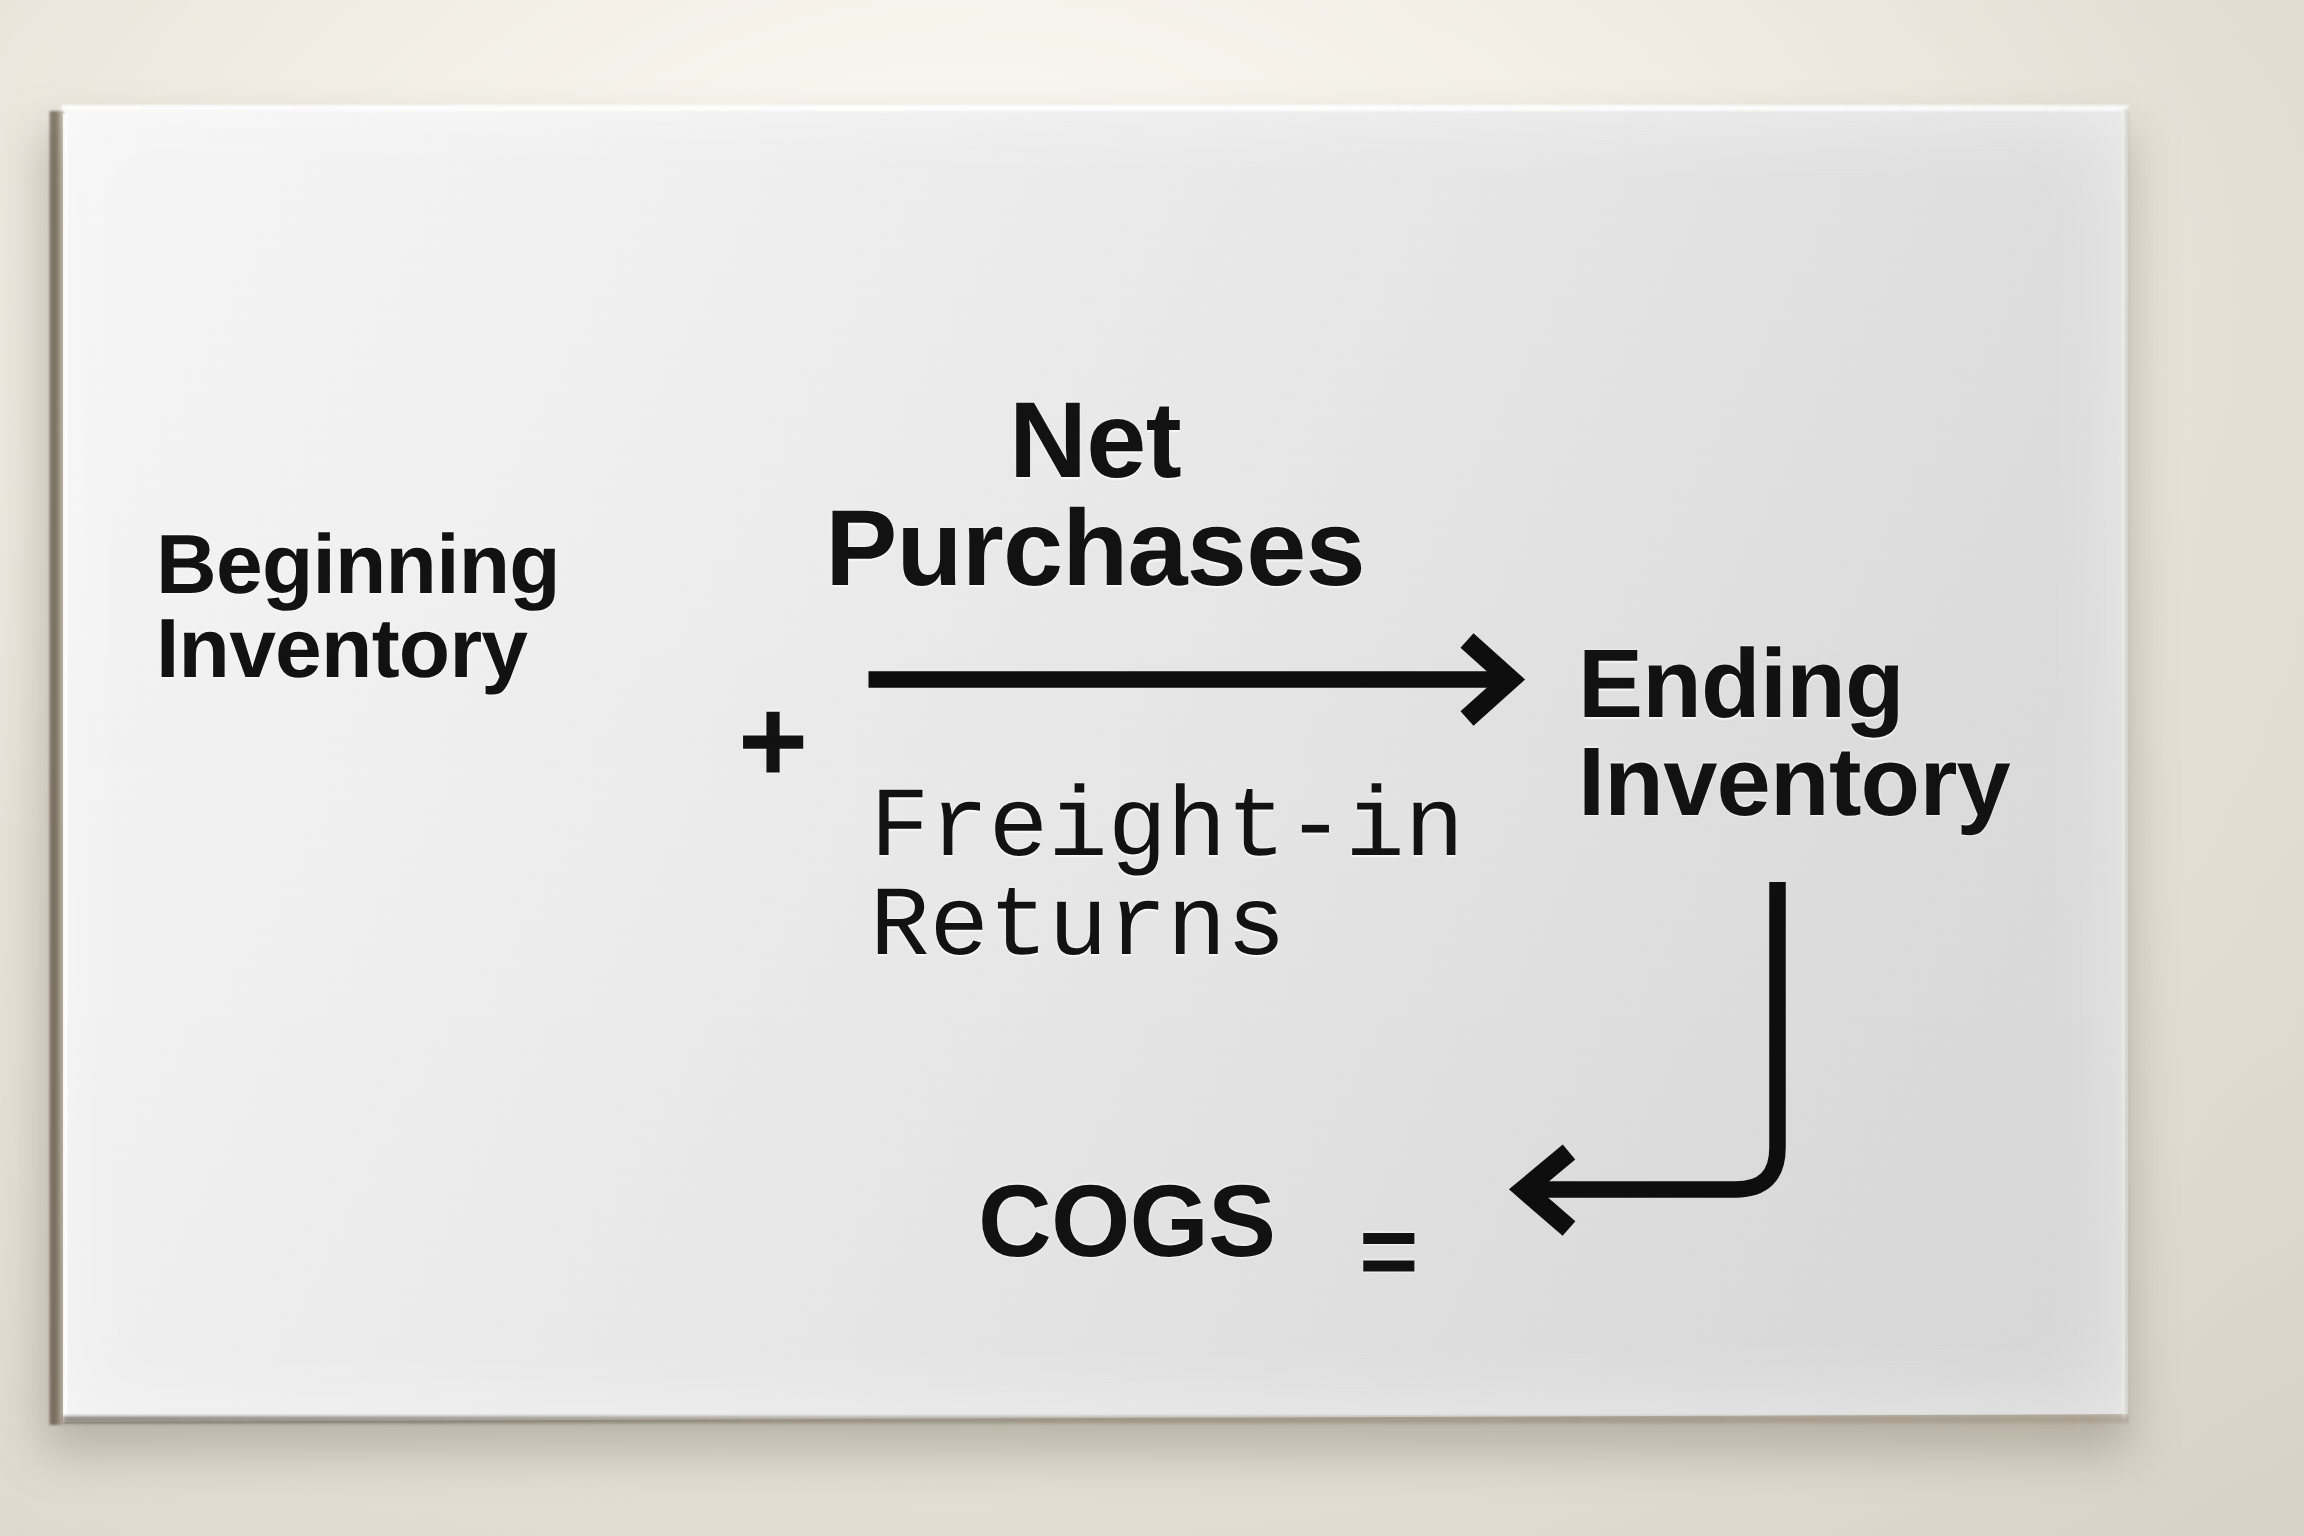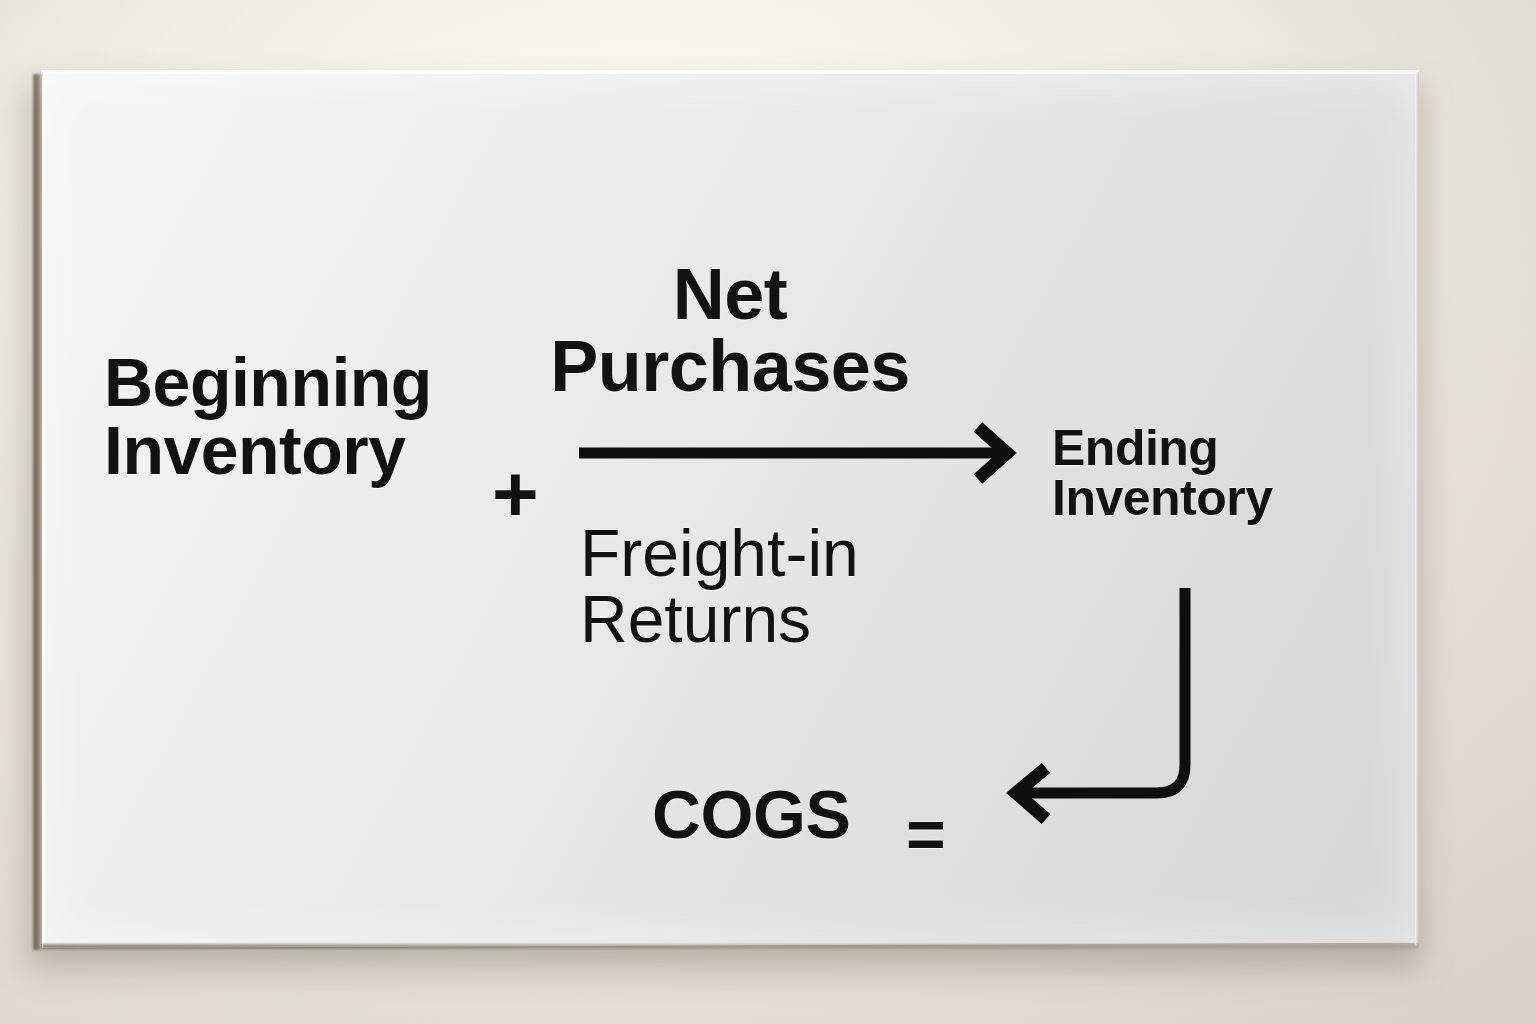--- a/index.html
+++ b/index.html
@@ -118,44 +118,45 @@
     margin-top: 48px;
   }
   .light {
     font-weight: 400;
     letter-spacing: 0px;
   }
 
   #term-beginning-inventory {
     left: 104px;
     top: 300px;
-    font-size: 68px;
+    font-size: 56px;
   }
   #term-net-purchases {
     left: 540px;
     top: 210px;
     font-size: 72px;
     text-align: center;
     width: 380px;
   }
   #term-plus {
     left: 492px;
     top: 406px;
     font-size: 80px;
     font-weight: 700;
   }
   #term-adjustments {
     left: 580px;
     top: 520px;
     font-size: 66px;
+    font-family: Liberation Mono, monospace;
   }
   #term-ending-inventory {
     left: 1052px;
     top: 375px;
-    font-size: 50px;
+    font-size: 65px;
   }
   #term-cogs {
     left: 652px;
     top: 732px;
     font-size: 68px;
     font-weight: 700;
   }
   #term-equals {
     left: 906px;
     top: 752px;

